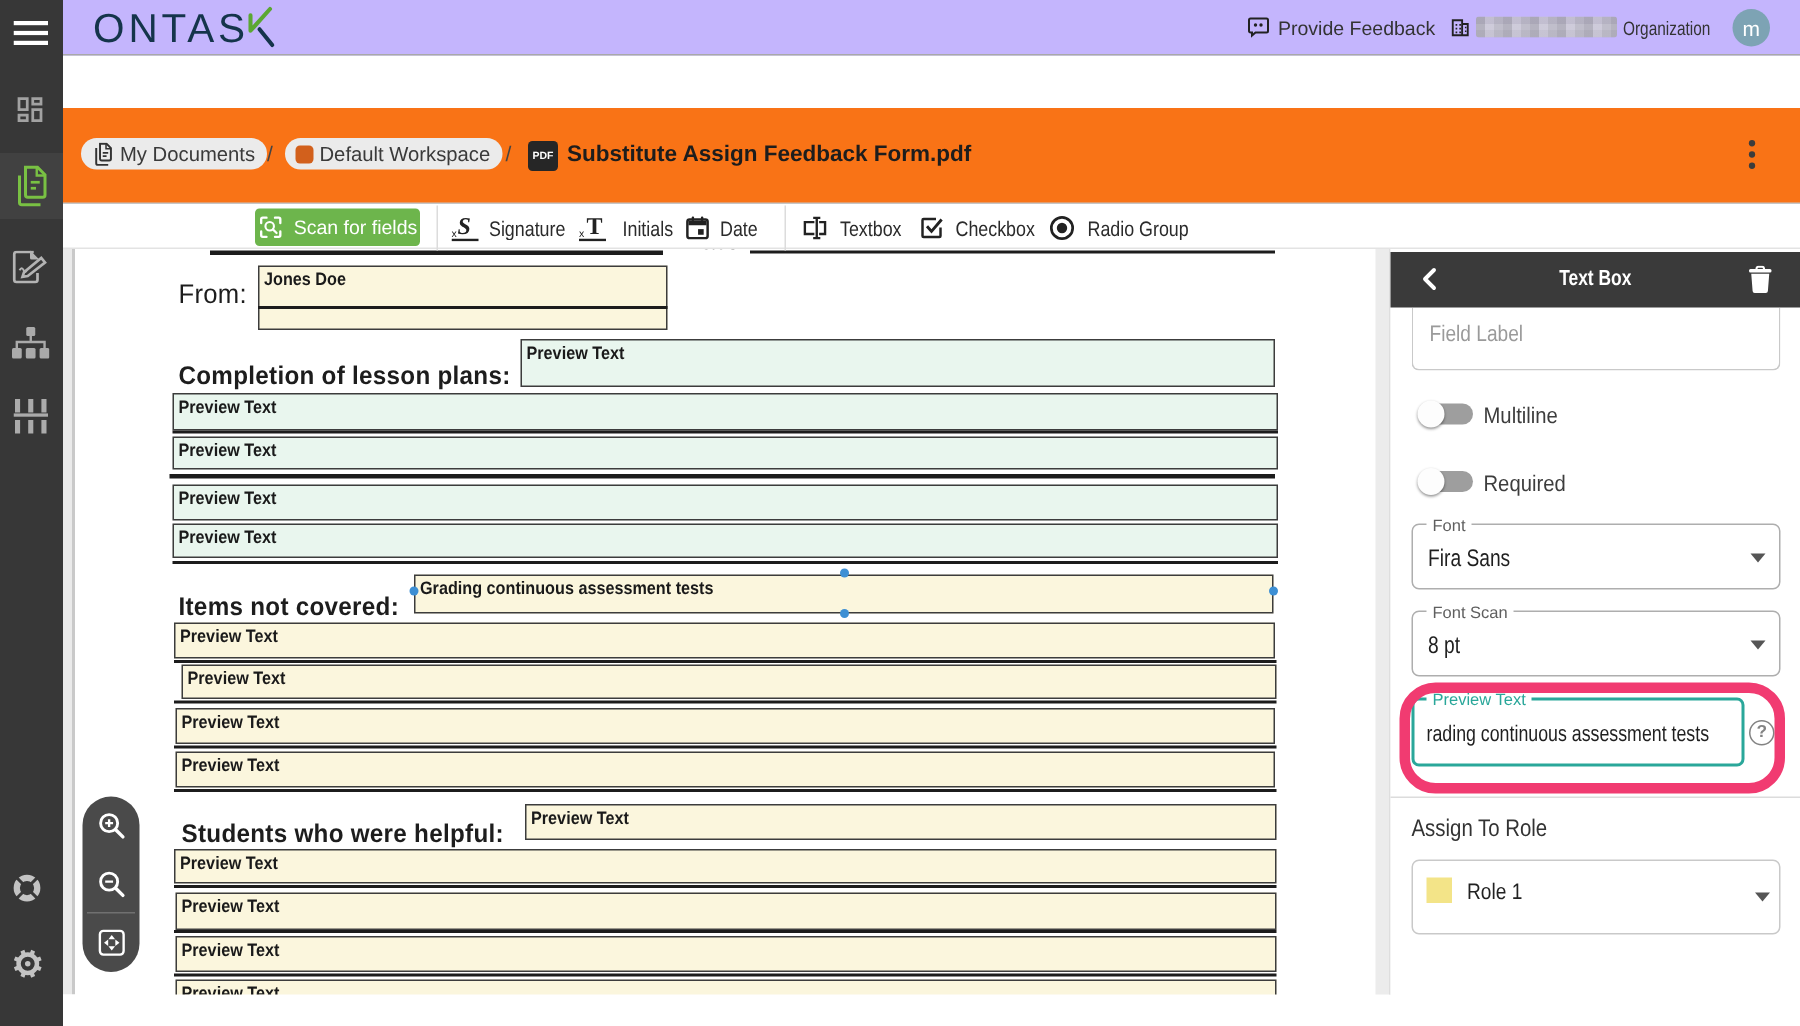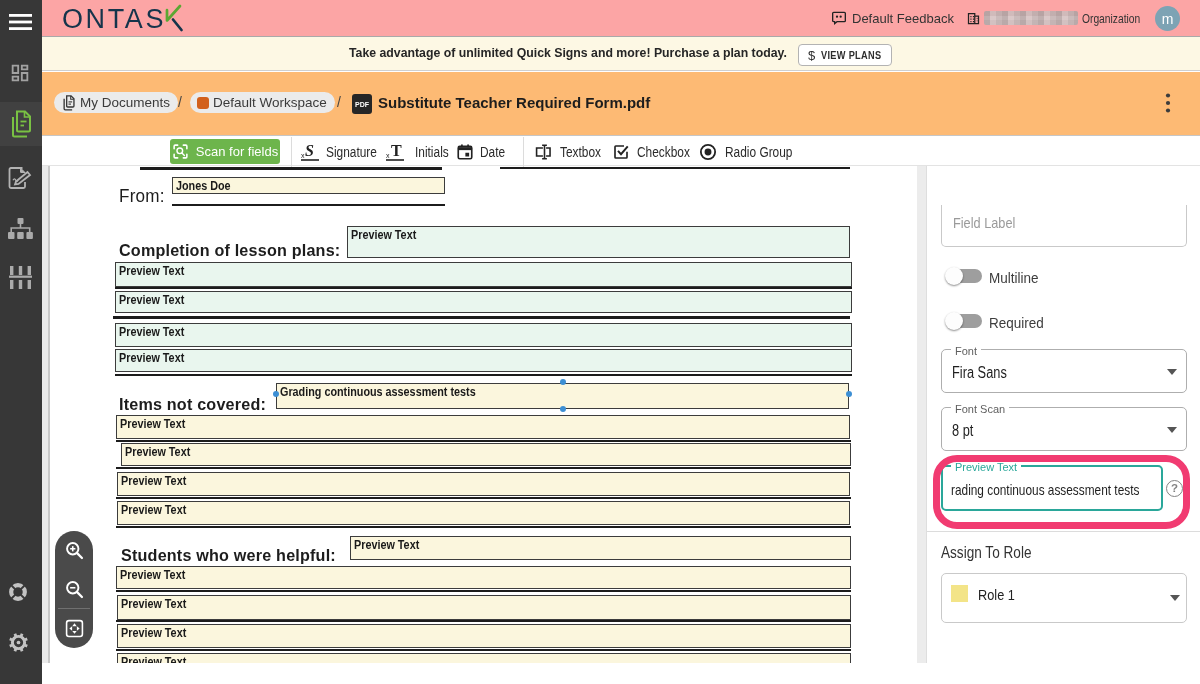--- a/index.html
+++ b/index.html
@@ -5,35 +5,35 @@
   * { margin:0; padding:0; box-sizing:border-box; }
   html,body { width:1200px; height:684px; overflow:hidden; }
   body { font-family:"Liberation Sans", sans-serif; }
   #stage { position:relative; width:1200px; height:684px; background:#fff; overflow:hidden; }
   .abs { position:absolute; }
 
   
   #sidebar { left:0; top:0; width:42px; height:684px; background:#373737; z-index:50; }
 
   
-  #header { left:42px; top:0; width:1158px; height:37px; background:#fca5a5; border-bottom:1px solid #a9a9a9; z-index:40; }
+  #header { left:42px; top:0; width:1158px; height:37px; background:#c4b5fd; border-bottom:1px solid #a9a9a9; z-index:40; }
   .blurname { width:94px; height:14px; border-radius:2px;
     background:
       repeating-linear-gradient(90deg, rgba(160,160,160,.55) 0 6px, rgba(205,205,205,.5) 6px 12px, rgba(180,180,180,.55) 12px 18px),
       repeating-linear-gradient(0deg, rgba(190,190,190,.6) 0 5px, rgba(215,215,215,.6) 5px 9px, rgba(170,170,170,.5) 9px 14px);
   }
   #avatar { width:25px; height:25px; border-radius:50%; background:#7da3b4; color:#fff; font-size:14px; display:flex; align-items:center; justify-content:center; margin-left:4px; }
 
   
   #banner { left:42px; top:37px; width:1158px; height:34px; background:#fdf8e4; border-bottom:1px solid #cfcfcf; z-index:40;}
   #banner .msg { font-size:13.5px; color:#262626; font-weight:700; display:inline-block; transform:scaleX(0.91); transform-origin:0 50%; white-space:nowrap; }
   #viewplans { position:absolute; left:756px; top:7px; background:#fff; border:1px solid #b3b3b3; border-radius:4px; height:22px; width:94px; display:flex; align-items:center; justify-content:flex-start; padding-left:9px; gap:6px; font-size:11.5px; font-weight:700; color:#2e2e2e; }
 
   
-  #crumbrow { left:42px; top:72px; width:1158px; height:64px; background:#fdba74; border-bottom:1px solid #c6c6c6; z-index:40; }
+  #crumbrow { left:42px; top:72px; width:1158px; height:64px; background:#f97316; border-bottom:1px solid #c6c6c6; z-index:40; }
   .pill { position:absolute; top:20px; height:21px; background:#ebebeb; border-radius:11px; display:flex; align-items:center; padding:0 8px 0 7px; gap:4px; font-size:13.5px; color:#3a3a3a; }
   .crumbsep { position:absolute; top:22px; font-size:14px; color:#444; }
   #pdfbadge { position:absolute; left:310px; top:22px; width:20px; height:20px; background:#262626; border-radius:3px; color:#fff; font-size:7px; font-weight:700; display:flex; align-items:center; justify-content:center; }
   #fname { position:absolute; left:336px; top:22px; font-size:15px; font-weight:700; color:#1d1d1d; }
   #returnlist { position:absolute; left:929px; top:24px; display:flex; align-items:center; gap:8px; color:#111; font-weight:700; }
 
   
   #toolbar { left:42px; top:137px; width:1158px; height:29px; background:#fff; border-bottom:1px solid #e3e3e3; z-index:40; }
   .tbsep { position:absolute; top:0; width:1px; height:30px; background:#dcdcdc; }
   .tblabel { position:absolute; top:7px; font-size:14px; color:#2b2b2b; transform:scaleX(0.85); transform-origin:0 50%; }
@@ -80,21 +80,21 @@
     <div id="gutterline"></div>
 
     <div id="docinner" style="position:absolute; left:0; top:-166px; width:875px; height:663px;">
 
       <div class="doclabel" style="left:75px; top:148px; font-size:18px;">To:</div>
       <div class="pdfline" style="left:98px; top:167px; width:302px; height:2.5px;"></div>
       <div class="doclabel" style="left:413px; top:150px; font-size:18px;">Date:</div>
       <div class="pdfline" style="left:458px; top:167px; width:350px; height:2px;"></div>
 
       <div class="doclabel" style="left:77px; top:186px; font-size:18px; font-weight:400;">From:</div>
-      <div class="fbox cream" style="left:130px; top:177px; width:273px; height:17px;"><span>Jones Doe</span></div>
+      <div class="fbox cream" style="left:130px; top:177px; width:273px; height:43px;"><span>Jones Doe</span></div>
       <div class="pdfline" style="left:130px; top:204px; width:273px; height:2px;"></div>
 
       <div class="doclabel" style="left:77px; top:241px;">Completion of lesson plans:</div>
       <div class="fbox mint" style="left:305px; top:226px; width:503px; height:32px;"><span>Preview Text</span></div>
       <div class="fbox mint" style="left:73px; top:262px; width:737px; height:25px;"><span>Preview Text</span></div>
       <div class="pdfline" style="left:73px; top:287px; width:737px; height:2px;"></div>
       <div class="fbox mint" style="left:73px; top:291px; width:737px; height:22px;"><span>Preview Text</span></div>
       <div class="pdfline" style="left:71px; top:316px; width:737px; height:3px;"></div>
       <div class="fbox mint" style="left:73px; top:323px; width:737px; height:24px;"><span>Preview Text</span></div>
       <div class="fbox mint" style="left:73px; top:349px; width:737px; height:23px;"><span>Preview Text</span></div>
@@ -223,52 +223,45 @@
       <svg style="position:absolute; left:102px; top:-4px;" width="20" height="28" viewBox="0 0 20 28">
         <path d="M3 6.2 L3 16.5 L16 2" fill="none" stroke="#5ba733" stroke-width="2.7" stroke-linecap="round" stroke-linejoin="round"></path>
         <path d="M9 15.5 L17.5 26" fill="none" stroke="#15344b" stroke-width="2.7" stroke-linecap="round"></path>
       </svg>
     </div>
     <svg style="position:absolute; left:789px; top:10px;" width="16" height="16" viewBox="0 0 24 24">
         <path fill="none" stroke="#222" stroke-width="2" d="M4 3.5h16c.8 0 1.5.7 1.5 1.5v11c0 .8-.7 1.5-1.5 1.5H9l-3.5 3v-3H4c-.8 0-1.5-.7-1.5-1.5V5c0-.8.7-1.5 1.5-1.5z"></path>
         <circle cx="9" cy="10" r="1.7" fill="#222"></circle>
         <circle cx="14.5" cy="10" r="1.7" fill="#222"></circle>
       </svg>
-    <span style="position:absolute; left:810px; top:11px; font-size:13px; color:#333;">Default Feedback</span>
+    <span style="position:absolute; left:810px; top:11px; font-size:13px; color:#333;">Provide Feedback</span>
     <svg style="position:absolute; left:924px; top:11px;" width="15" height="15" viewBox="0 0 24 24">
         <path fill="#222" d="M3 21V3h12v4h6v14H3zm2-2h8V5H5v14zm10 0h4V9h-4v10zM7 8h1.8v1.8H7V8zm0 4h1.8v1.8H7V12zm0 4h1.8v1.8H7V16zm4-8h1.8v1.8H11V8zm0 4h1.8v1.8H11V12zm0 4h1.8v1.8H11V16zm6-5h1.5v1.5H17V11zm0 4h1.5v1.5H17V15z"></path>
       </svg>
     <span class="blurname" style="position:absolute; left:942px; top:11px;"></span>
     <span style="position:absolute; left:1040px; top:11px; font-size:13px; color:#333; display:inline-block; transform:scaleX(0.79); transform-origin:0 50%;">Organization</span>
     <div id="avatar" style="position:absolute; left:1109px; top:6px;">m</div>
   </div>
 
-  <div class="abs" id="banner">
-    <span class="msg" style="position:absolute; left:307px; top:8px;">Take advantage of unlimited Quick Signs and more! Purchase a plan today.</span>
-    <span id="viewplans">
-        <span style="font-size:13px; font-weight:400;">$</span>
-        <span style="display:inline-block; transform:scaleX(0.8); transform-origin:0 50%; letter-spacing:.4px;">VIEW&nbsp;PLANS</span>
-      </span>
-  </div>
 
   <div class="abs" id="crumbrow">
     <div class="pill" style="left:12px;"><svg width="15" height="16" viewBox="0 0 20 22">
           <g fill="none" stroke="#333" stroke-width="1.8">
             <path d="M4 5 L4 19 Q4 20.5 5.5 20.5 L15 20.5"></path>
             <path d="M7.5 1.2 L13.5 1.2 L17.5 5.2 L17.5 15 Q17.5 16.5 16 16.5 L9 16.5 Q7.5 16.5 7.5 15 Z"></path>
             <path d="M13 1.5 L13 5.7 L17.2 5.7" stroke-width="1.4"></path>
             <line x1="10" y1="9.5" x2="15" y2="9.5" stroke-width="1.5"></line>
             <line x1="10" y1="12.5" x2="13.5" y2="12.5" stroke-width="1.5"></line>
           </g>
         </svg>My Documents</div>
     <div class="crumbsep" style="left:136px;">/</div>
     <div class="pill" style="left:148px;"><span style="width:12px; height:12px; border-radius:3px; background:#d2601c; display:inline-block;"></span>Default Workspace</div>
     <div class="crumbsep" style="left:295px;">/</div>
     <div id="pdfbadge">PDF</div>
-    <div id="fname">Substitute Teacher Required Form.pdf</div>
+    <div id="fname">Substitute Assign Feedback Form.pdf</div>
     <div id="kebab" style="position:absolute; left:1123px; top:21px;">
       <svg width="6" height="20" viewBox="0 0 6 20">
           <circle cx="3" cy="2.5" r="2.1" fill="#3c3c3c"></circle>
           <circle cx="3" cy="10" r="2.1" fill="#3c3c3c"></circle>
           <circle cx="3" cy="17.5" r="2.1" fill="#3c3c3c"></circle>
         </svg>
     </div>
   </div>
 
   <div class="abs" id="toolbar">
@@ -323,20 +316,31 @@
     <svg style="position:absolute; left:657px; top:6px;" width="18" height="18" viewBox="0 0 24 24">
       <circle cx="12" cy="12" r="9.5" fill="none" stroke="#222" stroke-width="2.4"></circle>
       <circle cx="12" cy="12" r="4.6" fill="#222"></circle>
     </svg>
     <div class="tblabel" style="left:683px;">Radio Group</div>
   </div>
 
   <div class="abs" id="ptrack"></div>
   <div class="abs" id="panel">
 
+    <div id="phead">
+      <svg style="position:absolute; left:20px; top:10px;" width="11" height="16" viewBox="0 0 11 16">
+          <path d="M9 2 L3 8 L9 14" fill="none" stroke="#fff" stroke-width="2.6" stroke-linecap="round" stroke-linejoin="round"></path>
+        </svg>
+      <div class="title">Text Box</div>
+      <svg style="position:absolute; left:238px; top:9px;" width="17" height="19" viewBox="0 0 17 19">
+        <path fill="#fff" d="M2.5 5.5 L14.5 5.5 L13.6 17 Q13.5 18.3 12.2 18.3 L4.8 18.3 Q3.5 18.3 3.4 17 Z"></path>
+        <rect x="1" y="2.4" width="15" height="2.2" rx="1" fill="#fff"></rect>
+        <path d="M6 2.4 Q6 .8 7.2 .8 L9.8 .8 Q11 .8 11 2.4" fill="none" stroke="#fff" stroke-width="1.4"></path>
+      </svg>
+    </div>
 
     <div style="position:absolute; left:14px; top:39px; width:246px; height:42px; border:1px solid #c9c9c9; border-top:none; border-radius:0 0 5px 5px;"></div>
     <div style="position:absolute; left:26px; top:48px; font-size:15px; color:#9a9a9a; transform:scaleX(0.85); transform-origin:0 0;">Field Label</div>
 
     <div class="toggle" style="left:21px; top:103px;"></div>
     <div class="knob" style="left:18px; top:101px;"></div>
     <div class="tlabel" style="left:62px; top:103px;">Multiline</div>
     <div class="toggle" style="left:21px; top:148px;"></div>
     <div class="knob" style="left:18px; top:146px;"></div>
     <div class="tlabel" style="left:62px; top:148px;">Required</div>

